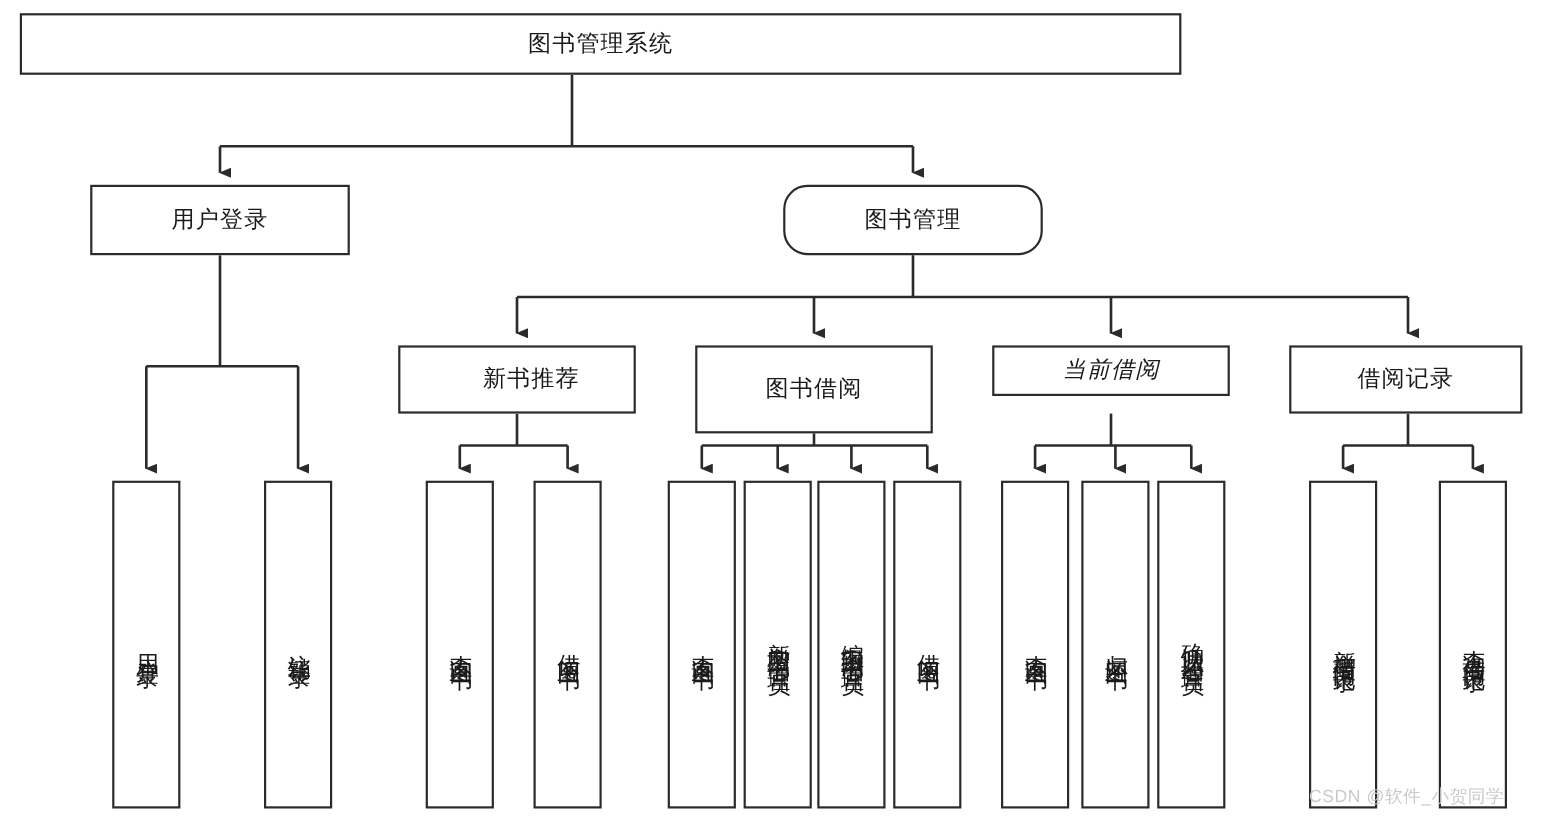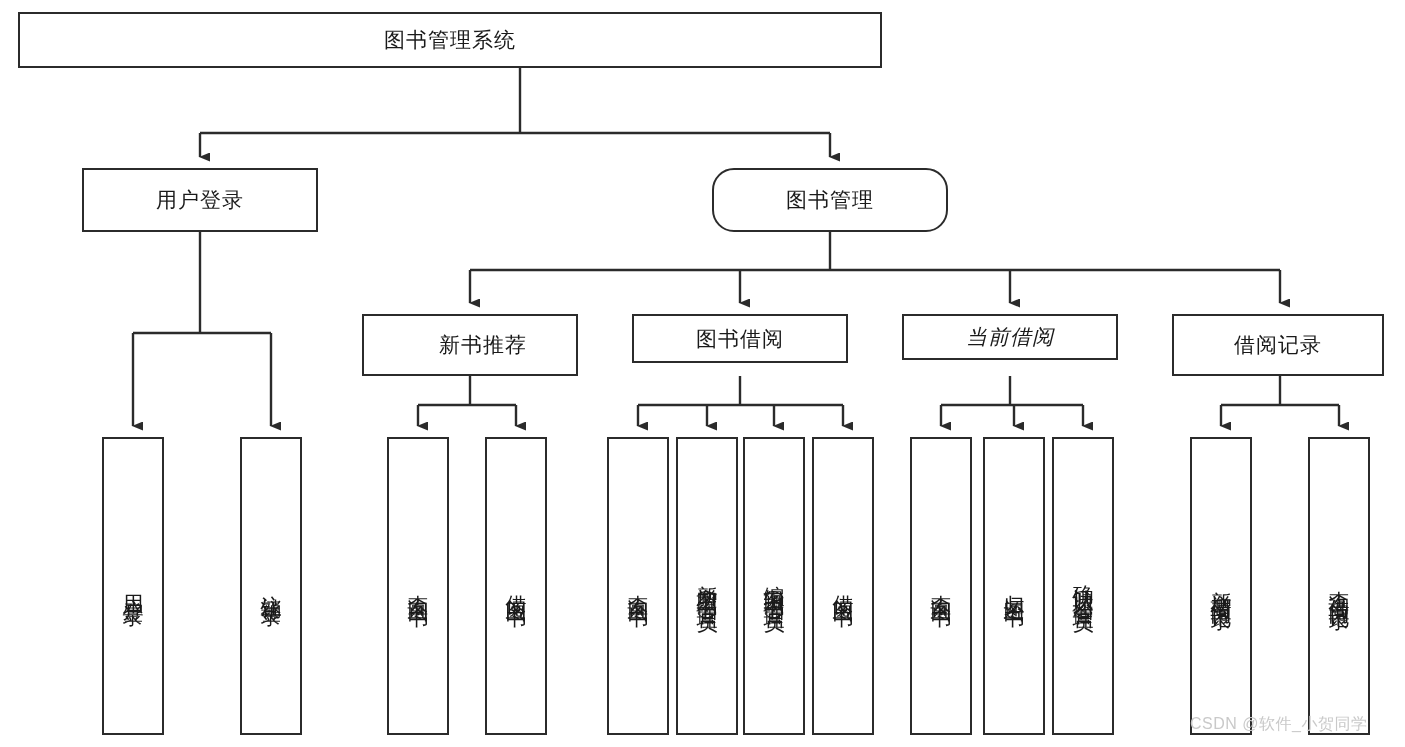--- a/index.html
+++ b/index.html
@@ -111,27 +111,27 @@
         <line x1="941" y1="405" x2="941" y2="426" marker-end="url(#arrowhead)"></line>
         <line x1="1014" y1="405" x2="1014" y2="426" marker-end="url(#arrowhead)"></line>
         <line x1="1083" y1="405" x2="1083" y2="426" marker-end="url(#arrowhead)"></line>
         <line x1="1280" y1="376" x2="1280" y2="405"></line>
         <line x1="1221" y1="405" x2="1339" y2="405"></line>
         <line x1="1221" y1="405" x2="1221" y2="426" marker-end="url(#arrowhead)"></line>
         <line x1="1339" y1="405" x2="1339" y2="426" marker-end="url(#arrowhead)"></line>
       </g>
   </svg>
 
-  <div class="node node-h node-root" style="left: 18px; top: 12px; width: 864px; height: 56px;">图书管理系统</div>
+  <div class="node node-h node-root" style="left: 18px; top: 12px; width: 1056px; height: 56px;">图书管理系统</div>
 
   <div class="node node-h" style="left: 82px; top: 168px; width: 236px; height: 64px;">用户登录</div>
   <div class="node node-h" style="left: 712px; top: 168px; width: 236px; height: 64px; border-radius: 22px;">图书管理</div>
 
   <div class="node node-h" style="left: 362px; top: 314px; width: 216px; height: 62px; padding-left: 26px;">新书推荐</div>
-  <div class="node node-h" style="left: 632px; top: 314px; width: 216px; height: 49px;">图书借阅</div>
+  <div class="node node-h" style="left: 632px; top: 314px; width: 216px; height: 80px;">图书借阅</div>
   <div class="node node-h" style="left: 902px; top: 314px; width: 216px; height: 46px; font-style: italic;">当前借阅</div>
   <div class="node node-h" style="left: 1172px; top: 314px; width: 212px; height: 62px;">借阅记录</div>
 
   <div class="node node-v" style="left: 102px; top: 437px; width: 62px; height: 298px;">
     <span class="vtext">用户登录</span>
   </div>
   <div class="node node-v" style="left: 240px; top: 437px; width: 62px; height: 298px;">
     <span class="vtext">注销登录</span>
   </div>
   <div class="node node-v" style="left: 387px; top: 437px; width: 62px; height: 298px;">

